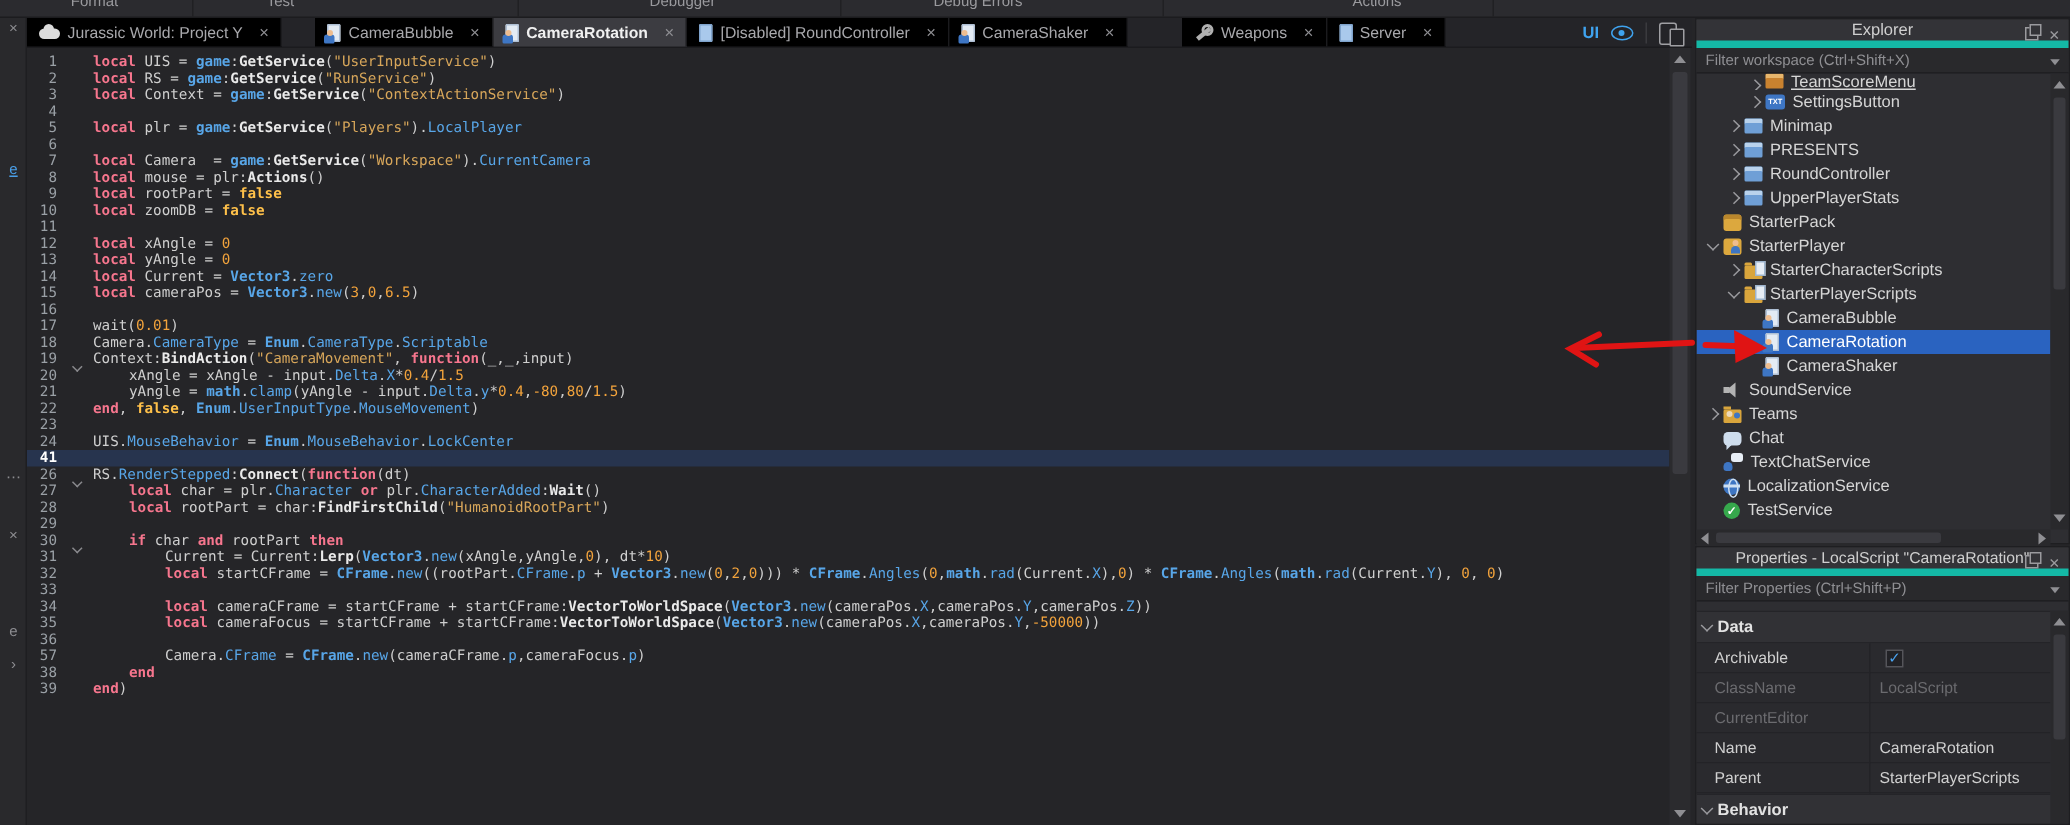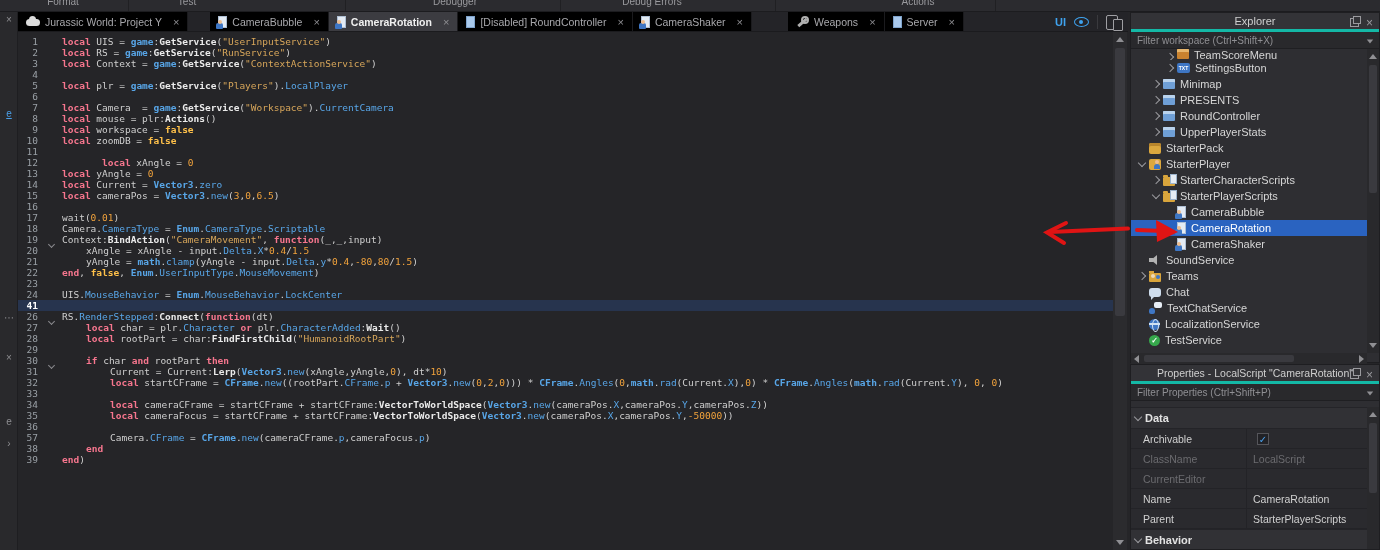--- a/index.html
+++ b/index.html
@@ -133,21 +133,21 @@
   .sb-thumb { position:absolute; background:#3a3a3f; border-radius:2px; }
   .tri { width:0; height:0; position:absolute; }
   .tri-up    { border-left:4px solid transparent; border-right:4px solid transparent; border-bottom:5px solid #8f8f93; }
   .tri-down  { border-left:4px solid transparent; border-right:4px solid transparent; border-top:5px solid #8f8f93; }
   .tri-left  { border-top:4px solid transparent; border-bottom:4px solid transparent; border-right:5px solid #8f8f93; }
   .tri-right { border-top:4px solid transparent; border-bottom:4px solid transparent; border-left:5px solid #8f8f93; }
 
   
   .panel { position:absolute; left:1130px; width:250px; background:#2e2e32;
            border:1px solid #1e1e21; }
-  .panel-header { height:19px; background:#333337; border-bottom:3px solid #14b8a6;
+  .panel-header { height:19px; background:#333337; border-bottom:5px solid #14b8a6;
                   display:flex; align-items:center; justify-content:center; position:relative; }
   .panel-title { font-size:11px; color:#cfcfcf; }
   .panel-hicons { position:absolute; right:6px; top:0; height:19px; display:flex; align-items:center; gap:7px; }
   .panel-close { color:#9a9a9e; font-size:12px; line-height:1; }
   .filter-bar { height:17px; background:#29292c; border-bottom:1px solid #1f1f22;
                 display:flex; align-items:center; position:relative; }
   .filter-bar input { flex:1; background:transparent; border:none; outline:none;
                       font-size:10px; color:#bdbdbd; padding:0 6px;
                       font-family:"Liberation Sans",sans-serif; }
   .filter-bar input::placeholder { color:#8f8f93; }
@@ -292,36 +292,36 @@
           <span class="ct" style="padding-left: 0px;"><span class="tk-k">local</span><span class="tk-d"> Camera  = </span><span class="tk-g">game</span><span class="tk-d">:</span><span class="tk-f">GetService</span><span class="tk-d">(</span><span class="tk-s">"Workspace"</span><span class="tk-d">).</span><span class="tk-p">CurrentCamera</span></span>
         </div>
         <div class="cl">
           <span class="ln">8</span>
           <span class="fold"></span>
           <span class="ct" style="padding-left: 0px;"><span class="tk-k">local</span><span class="tk-d"> mouse = plr:</span><span class="tk-f">Actions</span><span class="tk-d">()</span></span>
         </div>
         <div class="cl">
           <span class="ln">9</span>
           <span class="fold"></span>
-          <span class="ct" style="padding-left: 0px;"><span class="tk-k">local</span><span class="tk-d"> workspace = </span><span class="tk-b">false</span></span>
+          <span class="ct" style="padding-left: 0px;"><span class="tk-k">local</span><span class="tk-d"> rootPart = </span><span class="tk-b">false</span></span>
         </div>
         <div class="cl">
           <span class="ln">10</span>
           <span class="fold"></span>
           <span class="ct" style="padding-left: 0px;"><span class="tk-k">local</span><span class="tk-d"> zoomDB = </span><span class="tk-b">false</span></span>
         </div>
         <div class="cl">
           <span class="ln">11</span>
           <span class="fold"></span>
           <span class="ct" style="padding-left: 0px;"></span>
         </div>
         <div class="cl">
           <span class="ln">12</span>
           <span class="fold"></span>
-          <span class="ct" style="padding-left: 0px; margin-left: 40px;"><span class="tk-k">local</span><span class="tk-d"> xAngle = </span><span class="tk-n">0</span></span>
+          <span class="ct" style="padding-left: 0px;"><span class="tk-k">local</span><span class="tk-d"> xAngle = </span><span class="tk-n">0</span></span>
         </div>
         <div class="cl">
           <span class="ln">13</span>
           <span class="fold"></span>
           <span class="ct" style="padding-left: 0px;"><span class="tk-k">local</span><span class="tk-d"> yAngle = </span><span class="tk-n">0</span></span>
         </div>
         <div class="cl">
           <span class="ln">14</span>
           <span class="fold"></span>
           <span class="ct" style="padding-left: 0px;"><span class="tk-k">local</span><span class="tk-d"> Current = </span><span class="tk-g">Vector3</span><span class="tk-d">.</span><span class="tk-p">zero</span></span>

